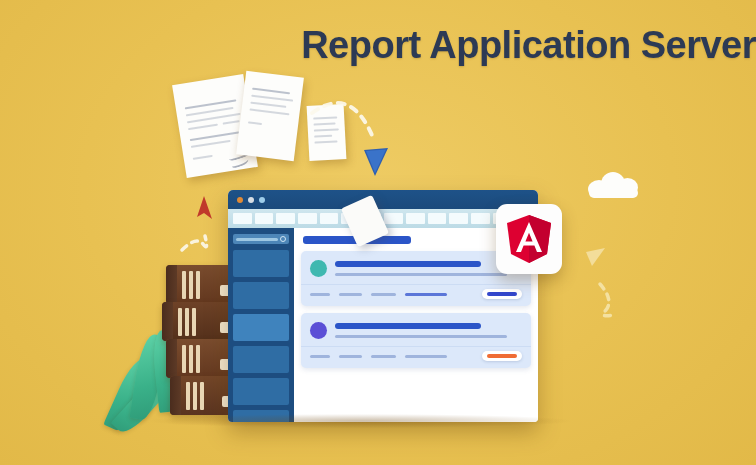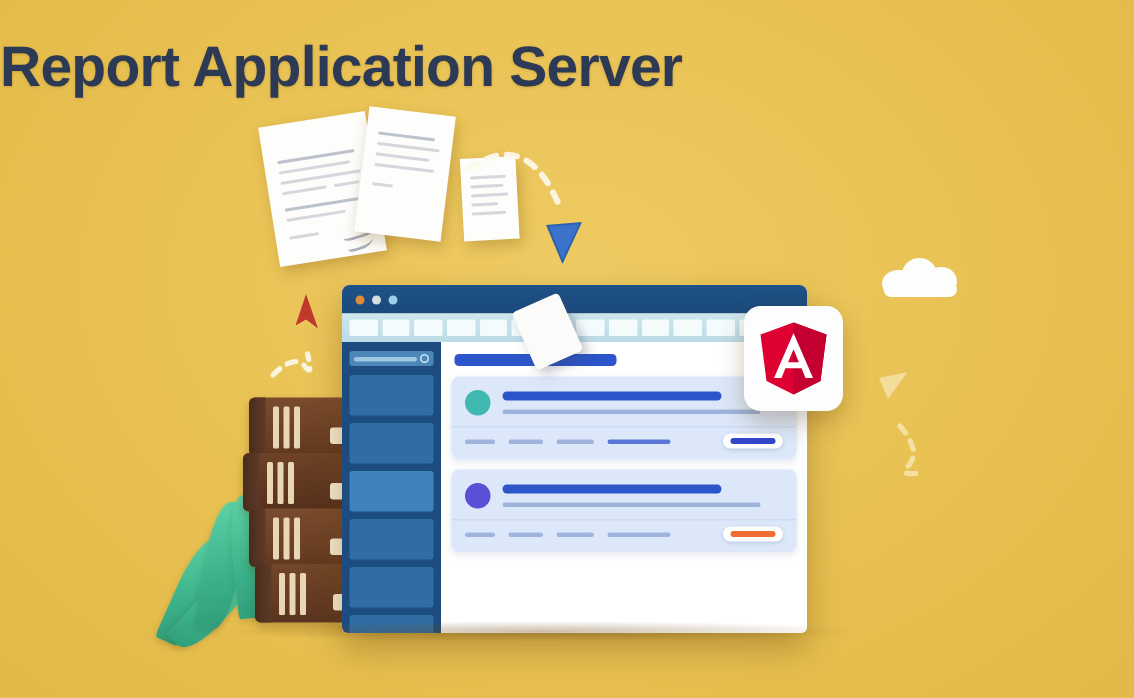--- a/index.html
+++ b/index.html
@@ -6,21 +6,21 @@
   body{
     width:756px;height:465px;overflow:hidden;
     font-family:"Liberation Sans", sans-serif;
     background:#e9c353;
   }
   .stage{position:relative;width:756px;height:465px;overflow:hidden;
     background:radial-gradient(ellipse at 50% 40%, #eecb63 0%, #e8c152 55%, #e2b948 100%);}
 
   
   .title{
-    position:absolute;left:0;top:24px;width:756px;text-align:left;
+    position:absolute;left:0;top:24px;width:756px;text-align:right;
     font-size:38px;font-weight:bold;color:#2c3a55;letter-spacing:-0.5px;
     text-shadow:0 1px 2px rgba(120,80,10,.25);
   }
 
   
   .doc{position:absolute;background:#fdfdfb;box-shadow:2px 4px 9px rgba(110,70,10,.28);}
   .doc .ln{position:absolute;height:2px;background:#9aa3b4;opacity:.65;border-radius:1px;}
   .doc .ln.light{background:#b9c0cc;opacity:.6;}
   #doc-a{left:179px;top:79px;width:72px;height:94px;transform:rotate(-9deg);}
   #doc-b{left:241px;top:74px;width:58px;height:84px;transform:rotate(7deg);}

